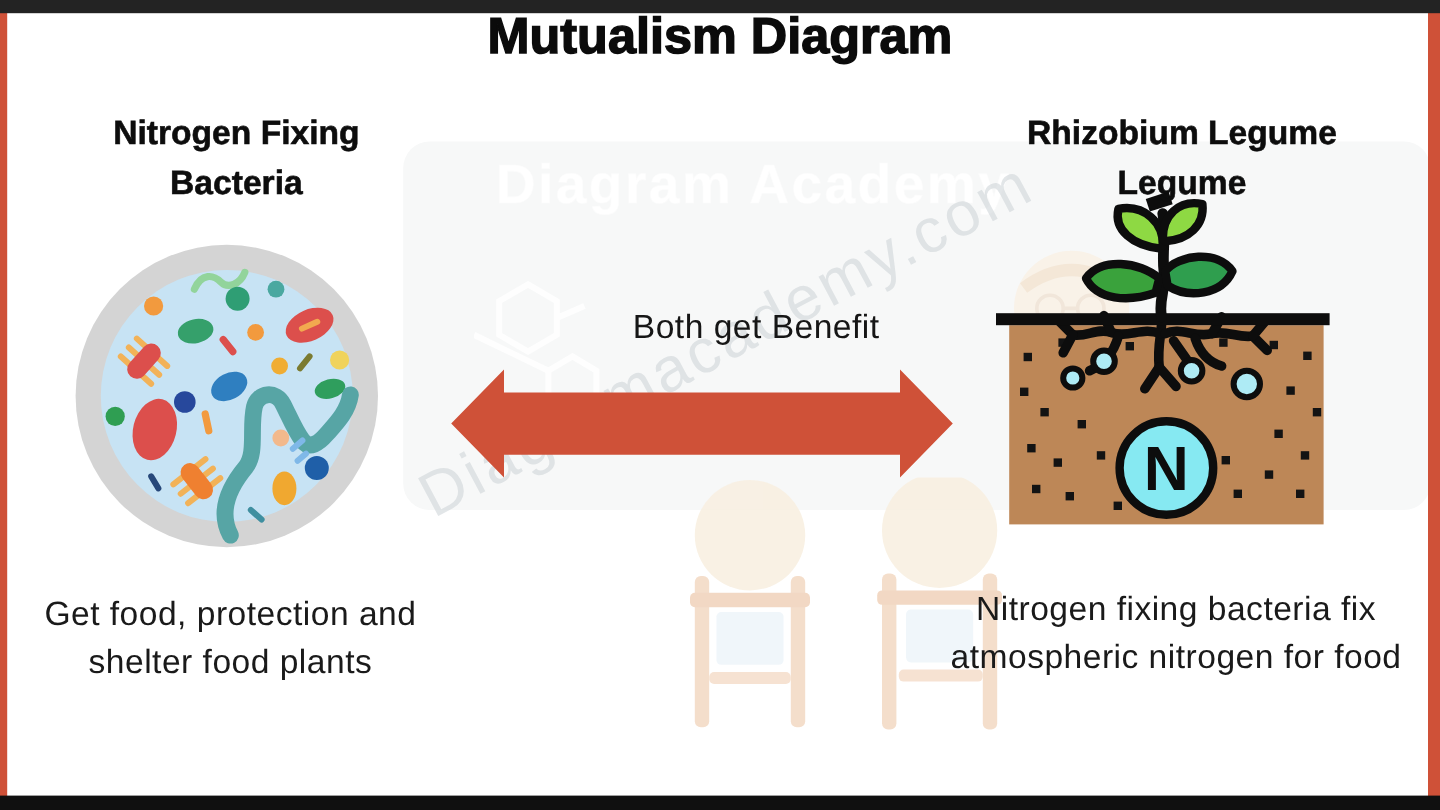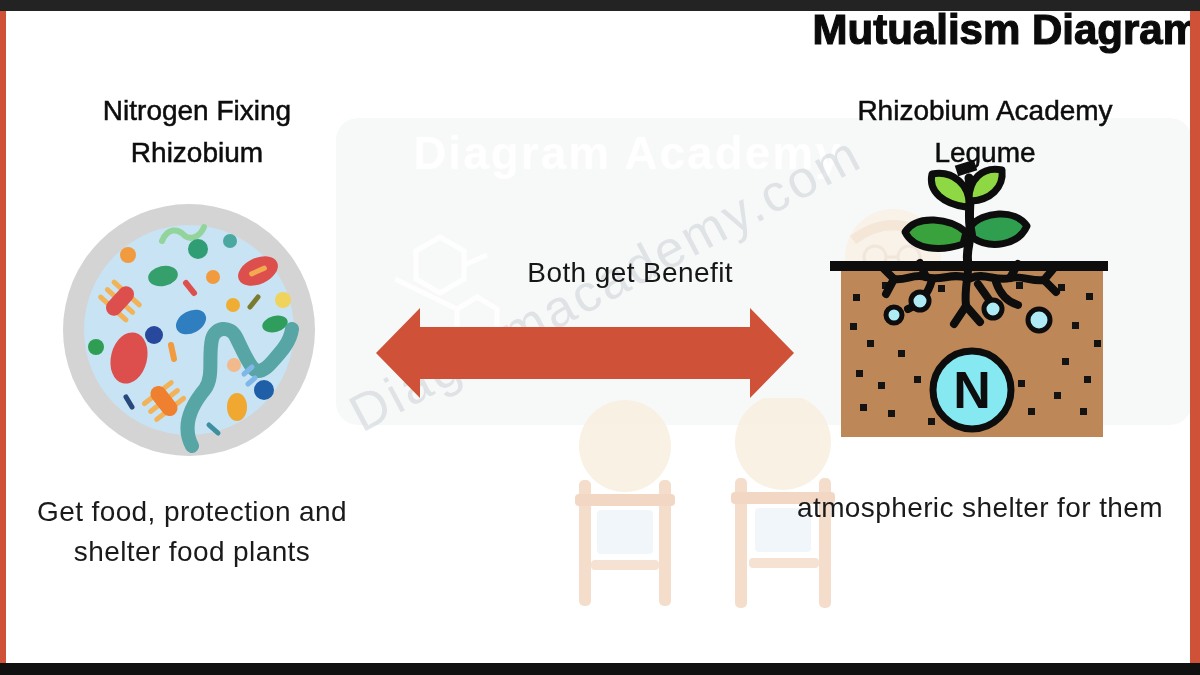--- a/index.html
+++ b/index.html
@@ -26,26 +26,26 @@
     left:295px;top:252px;width:630px;height:80px;z-index:3;text-align:center;
     font-size:52px;letter-spacing:3px;color:#ccd2d6;opacity:0.55;
     transform:rotate(-28deg);transform-origin:center;
   }
   .hexagons{left:395px;top:205px;z-index:2;}
   .chairs{left:545px;top:398px;z-index:1;}
   .kid-face{left:843px;top:202px;z-index:1;opacity:0.75;}
 
   
   .page-title{
-    left:0;top:6px;width:1200px;text-align:right;z-index:10;
+    left:0;top:6px;width:1200px;text-align:center;z-index:10;
     font-size:42px;font-weight:bold;color:#0b0b0b;-webkit-text-stroke:1.2px #0b0b0b;
     letter-spacing:0px;
   }
   .side-label{
-    z-index:10;text-align:center;font-size:28px;font-weight:normal;line-height:1.5;
+    z-index:10;text-align:center;font-size:28px;font-weight:bold;line-height:1.5;
     color:#0d0d0d;-webkit-text-stroke:0.5px #0d0d0d;
   }
   .side-label span{display:block;}
   .left-label{left:47px;top:90px;width:300px;}
   .right-label{left:835px;top:90px;width:300px;}
   .caption{
     z-index:10;text-align:center;font-size:28px;font-weight:300;line-height:1.42;
     color:#1a1a1a;letter-spacing:0.4px;
   }
   .caption span{display:block;}
@@ -103,21 +103,21 @@
     <path d="M10,38 Q50,8 90,38" fill="none" stroke="#f3e2cd" stroke-width="10"></path>
     <circle cx="32" cy="55" r="11" fill="none" stroke="#efe0d0" stroke-width="3"></circle>
     <circle cx="66" cy="55" r="11" fill="none" stroke="#efe0d0" stroke-width="3"></circle>
     <line x1="43" y1="55" x2="55" y2="55" stroke="#efe0d0" stroke-width="3"></line>
   </svg>
 
   <div class="abs page-title">Mutualism Diagram</div>
 
   <div class="abs side-label left-label">
     <span>Nitrogen Fixing</span>
-    <span>Rhizobium</span>
+    <span>Bacteria</span>
   </div>
 
   <svg class="abs petri-dish" width="256" height="262" viewBox="0 0 256 262">
     <circle cx="127" cy="133" r="126" fill="var(--dish-ring)"></circle>
     <circle cx="127" cy="133" r="105" fill="var(--dish-fill)"></circle>
     <path d="M100,44 C106,30 116,32 122,38 C128,44 138,40 142,30" fill="none" stroke="#92d49b" stroke-width="6" stroke-linecap="round"></path>
     <circle cx="136" cy="52" r="10" fill="#2f9e74"></circle>
     <circle cx="168" cy="44" r="7" fill="#4aa8a0"></circle>
     <g transform="rotate(-24 196 74)">
       <ellipse cx="196" cy="74" rx="21" ry="13" fill="#dc4f4c"></ellipse>
@@ -162,21 +162,21 @@
     <span>Get food, protection and</span>
     <span>shelter food plants</span>
   </div>
 
   <div class="abs arrow-label">Both get Benefit</div>
   <svg class="abs double-arrow" width="426" height="104" viewBox="0 0 426 104">
     <polygon points="4,52 48,7 48,26 378,26 378,7 422,52 378,97 378,78 48,78 48,97" fill="var(--accent)"></polygon>
   </svg>
 
   <div class="abs side-label right-label">
-    <span>Rhizobium Academy</span>
+    <span>Rhizobium Legume</span>
     <span>Legume</span>
   </div>
 
   <svg class="abs plant-illustration" width="300" height="292" viewBox="0 0 300 292">
 
     <rect x="21" y="119" width="262" height="166" fill="var(--soil)"></rect>
     <g fill="#131313">
       <rect x="33" y="142" width="7" height="7"></rect>
         <rect x="62" y="130" width="7" height="7"></rect>
       <rect x="118" y="133" width="7" height="7"></rect>
@@ -235,21 +235,22 @@
 
     <g stroke="var(--outline)" stroke-width="7" stroke-linejoin="round">
       <path d="M146,55 C124,52 108,40 112,22 C134,18 150,34 149,53 Z" fill="var(--leaf-light)"></path>
       <path d="M151,49 C170,48 184,36 182,18 C162,14 149,28 149,47 Z" fill="var(--leaf-light)"></path>
       <path d="M143,92 C120,100 94,98 85,80 C97,62 130,66 146,80 Z" fill="var(--leaf-dark)"></path>
       <path d="M153,86 C170,97 198,94 207,74 C195,56 162,60 151,74 Z" fill="var(--leaf-mid)"></path>
     </g>
   </svg>
 
   <div class="abs caption right-caption">
-    <span>atmospheric shelter for them</span>
+    <span>Nitrogen fixing bacteria fix</span>
+    <span>atmospheric nitrogen for food</span>
   </div>
 
   <div class="abs top-bar"></div>
   <div class="abs bottom-bar"></div>
   <div class="abs left-border"></div>
   <div class="abs right-border"></div>
 
 </div>
 
 </body></html>

